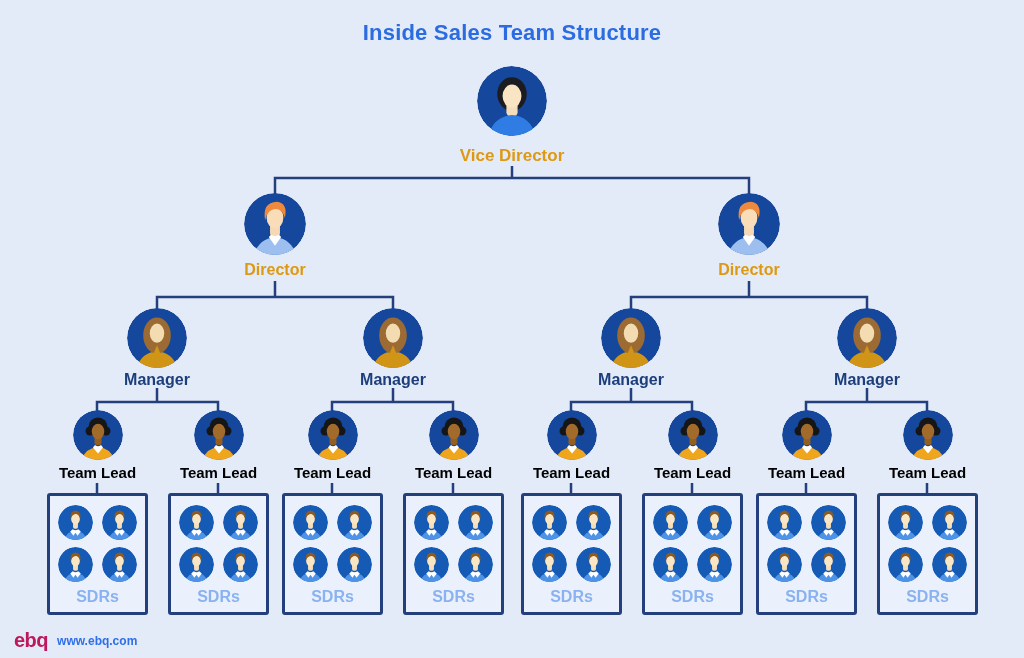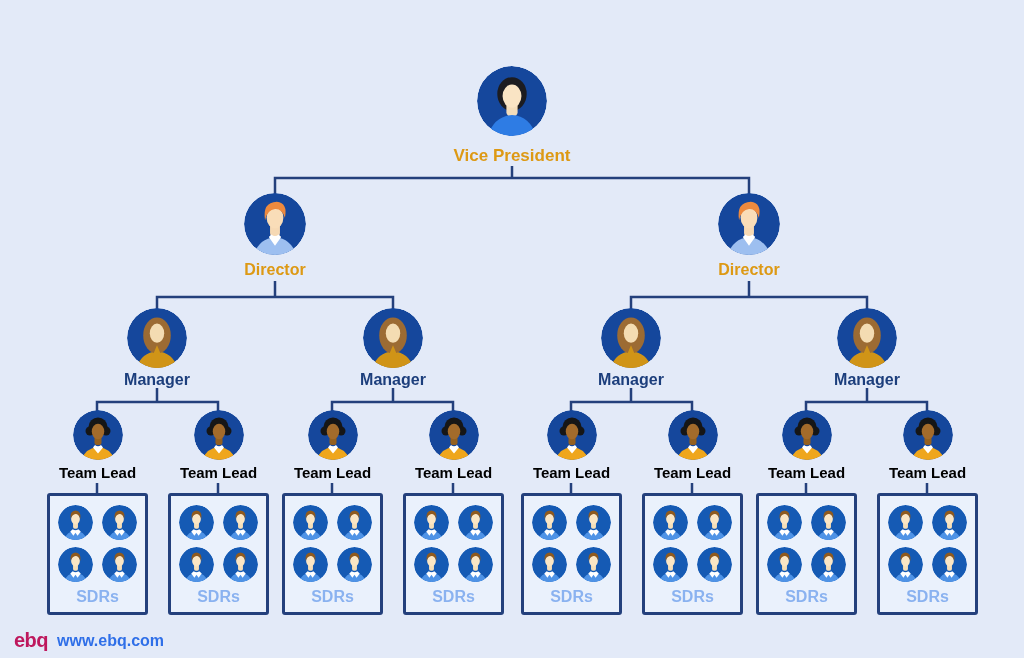--- a/index.html
+++ b/index.html
@@ -26,21 +26,21 @@
   }
   .sdr-grid{
     margin-top:9px;display:grid;grid-template-columns:35px 35px;
     grid-column-gap:9px;grid-row-gap:7px;
   }
   .sdr-lbl{margin-top:6px;font-size:16px;font-weight:bold;color:#8ab2f0;text-align:right;}
   .footer{
     position:absolute;left:14px;top:629px;display:flex;align-items:center;gap:9px;
   }
   .logo{font-size:20px;font-weight:800;color:#be185d;letter-spacing:-0.5px;}
-  .site{font-size:16px;font-weight:bold;color:#2f6fe8;}
+  .site{font-size:12px;font-weight:bold;color:#2f6fe8;}
 </style>
 </head>
 <body>
 
 <svg width="0" height="0" style="position:absolute">
   <defs>
     <clipPath id="avclip">
         <circle cx="50" cy="50" r="50"></circle>
       </clipPath>
     <g id="av-vp" clip-path="url(#avclip)">
@@ -81,39 +81,40 @@
       <path d="M16 102 Q24 76 50 73 Q76 76 84 102 Z" fill="#4f93e6"></path>
       <path d="M35 76 L44 88 L50 79 L56 88 L65 76 L58 69 Q50 75 42 69 Z" fill="#ffffff"></path>
       <ellipse cx="50" cy="40" rx="12.5" ry="15.5" fill="#fbe6c4"></ellipse>
       <path d="M36 40 Q33 17 50 16 Q67 17 64 40 Q59 25 50 26 Q40 27 36 40 Z" fill="#8f5a1e"></path>
     </g>
   </defs>
 </svg>
 
 <div class="canvas">
 
+  <div class="title">Inside Sales Team Structure</div>
 
   <svg class="connectors" width="1024" height="658" viewBox="0 0 1024 658">
     <g stroke="#24407c" stroke-width="2.5" fill="none">
       <path d="M512 166 V178 M275 194 V178 H749 V194"></path>
       <path d="M275 281 V297 M157 309 V297 H393 V309"></path>
       <path d="M749 281 V297 M631 309 V297 H867 V309"></path>
       <path d="M157 388 V402 M97 411 V402 H218 V411"></path>
       <path d="M393 388 V402 M332 411 V402 H453 V411"></path>
       <path d="M631 388 V402 M571 411 V402 H692 V411"></path>
       <path d="M867 388 V402 M806 411 V402 H927 V411"></path>
       <path d="M97 483 V494 M218 483 V494 M332 483 V494 M453 483 V494 M571 483 V494 M692 483 V494 M806 483 V494 M927 483 V494"></path>
     </g>
   </svg>
 
   <div class="node" style="left:442px;top:66px;width:140px">
     <svg class="avatar" style="width:70px;height:70px" viewBox="0 0 100 100">
         <use href="#av-vp"></use>
       </svg>
-    <div class="lbl lbl-gold" style="font-size:17px;margin-top:10px">Vice President</div>
+    <div class="lbl lbl-gold" style="font-size:17px;margin-top:10px">Vice Director</div>
   </div>
 
   <div class="node" style="left:215px;top:193px;width:120px">
     <svg class="avatar" style="width:62px;height:62px" viewBox="0 0 100 100">
         <use href="#av-director"></use>
       </svg>
     <div class="lbl lbl-gold" style="font-size:16px;margin-top:6px">Director</div>
   </div>
   <div class="node" style="left:689px;top:193px;width:120px">
     <svg class="avatar" style="width:62px;height:62px" viewBox="0 0 100 100">

